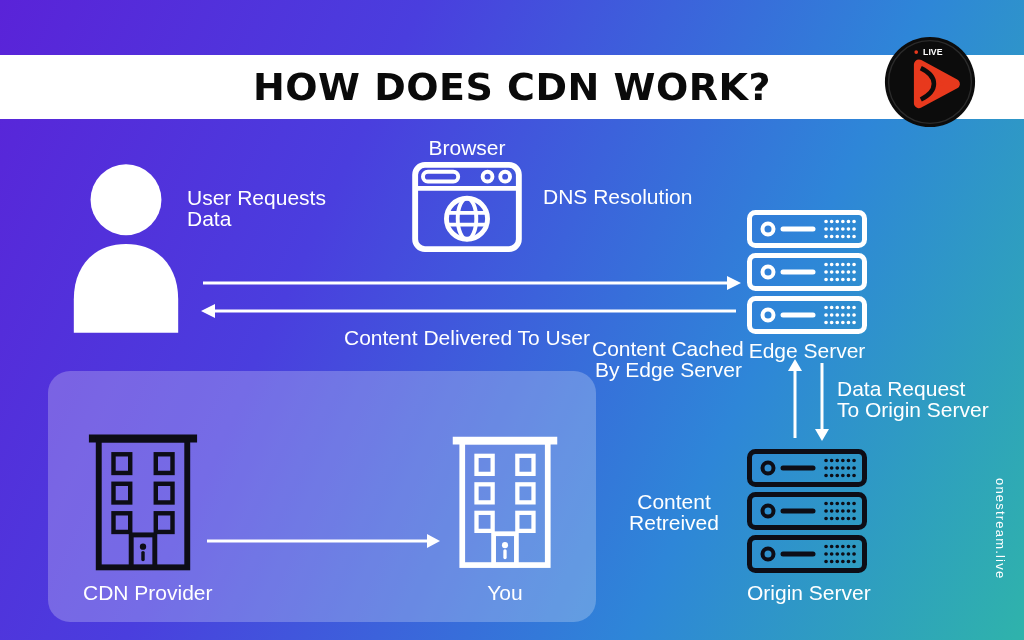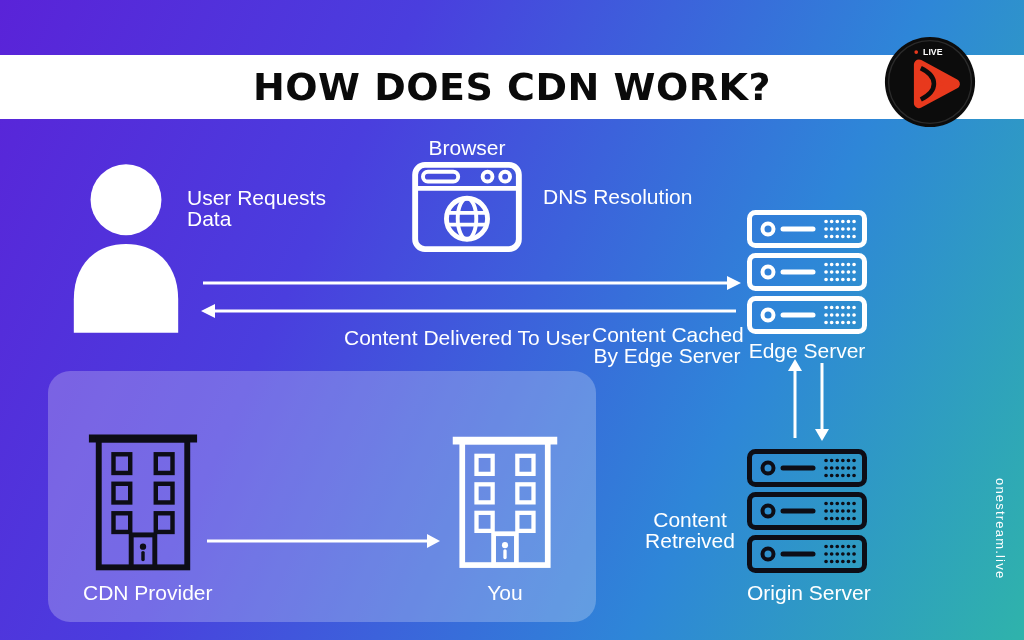--- a/index.html
+++ b/index.html
@@ -46,23 +46,23 @@
     font-size:21px; font-weight:500; line-height:21px; white-space:nowrap;
   }
   .center { text-align:center; }
 
   .label-browser   { left:411px; top:137px; width:112px; }
   .label-dns       { left:543px; top:186px; }
   .label-user      { left:187px; top:187px; }
   .label-cache     { left:876px; top:245px; }
   .label-edge      { left:747px; top:340px; width:120px; }
   .label-delivered { left:344px; top:327px; }
-  .label-cached    { left:592px; top:324px; width:150px; }
+  .label-cached    { left:592px; top:338px; width:150px;text-align:right; }
   .label-request   { left:837px; top:378px; }
-  .label-retrieved { left:635px; top:491px; width:110px;margin-top:18px; }
+  .label-retrieved { left:619px; top:491px; width:110px; }
   .label-origin    { left:747px; top:582px; width:120px; }
   .label-cdn       { left:83px;  top:582px; width:120px; }
   .label-you       { left:448px; top:582px; width:114px; }
   .label-monitor   { left:210px; top:475px; width:230px; font-size:22px; font-weight:600; line-height:28px; }
 
   .icon-user     { left:62px;  top:162px; width:128px; height:172px; }
   .icon-browser  { left:412px; top:162px; width:110px; height:90px;  color:#ffffff; }
   .icon-edge     { left:747px; top:210px; width:120px; height:124px; color:#ffffff; }
   .icon-origin   { left:747px; top:449px; width:120px; height:124px; color:var(--icon-dark, #0d0d16); }
   .icon-cdn-bldg { left:84px;  top:428px; width:118px; height:144px; color:var(--icon-dark, #0d0d16); }
@@ -202,20 +202,24 @@
 
 
   <div class="label label-edge center">Edge Server</div>
   <div class="label label-delivered">Content Delivered To User</div>
 
   <div class="label label-cached center">
     <div>Content Cached</div>
     <div>By Edge Server</div>
   </div>
 
+  <div class="label label-request">
+    <div>Data Request</div>
+    <div>To Origin Server</div>
+  </div>
 
   <div class="label label-retrieved center">
     <div>Content</div>
     <div>Retreived</div>
   </div>
 
   <div class="label label-origin center">Origin Server</div>
   <div class="label label-cdn center">CDN Provider</div>
   <div class="label label-you center">You</div>
 

